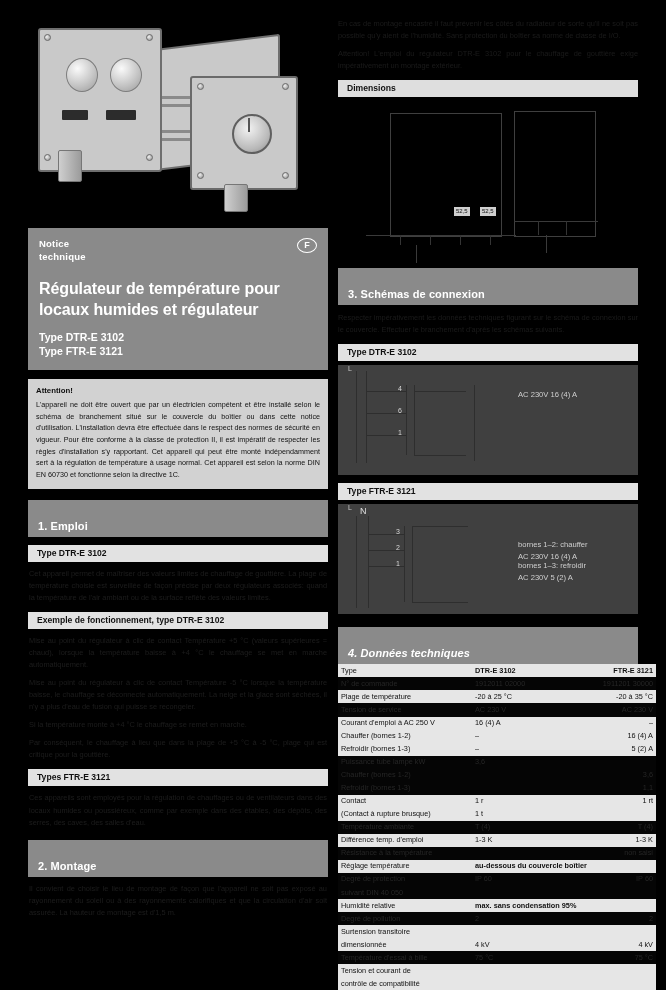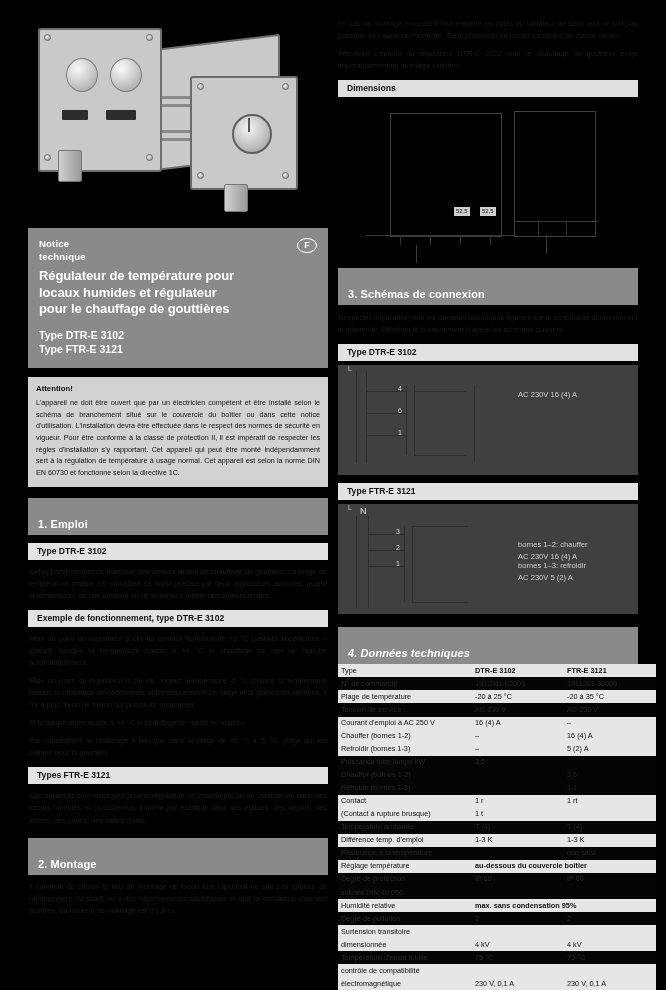--- a/index.html
+++ b/index.html
@@ -51,21 +51,21 @@
   .ph-gland2{position:absolute;left:196px;top:166px;width:22px;height:26px;
     background:linear-gradient(90deg,#cfcfcf,#9b9b9b);border:1px solid #767676;border-radius:2px;}
   .ph-screw{position:absolute;width:5px;height:5px;border-radius:50%;
     background:radial-gradient(circle at 35% 35%,#f0f0f0,#8f8f8f);border:1px solid #6a6a6a;}
 
   
   .title-panel{background:#8a8a8a;color:#fff;padding:10px 11px 12px 11px;}
   .tp-kicker{font-size:9.5px;font-weight:bold;line-height:1.32;letter-spacing:.2px;}
   .tp-flag{float:right;width:18px;height:13px;border:1px solid #fff;border-radius:50%;
     text-align:center;font-size:9px;font-weight:bold;line-height:13px;color:#fff;}
-  .tp-title{font-size:13px;font-weight:bold;line-height:1.28;margin-top:5px;letter-spacing:-.1px;}
+  .tp-title{font-size:16px;font-weight:bold;line-height:1.28;margin-top:16px;letter-spacing:-.1px;}
   .tp-types{font-size:10.5px;font-weight:bold;line-height:1.34;margin-top:10px;}
 
   
   .attn{background:#d2d2d2;color:#101010;padding:7px 8px 8px 8px;margin-top:9px;}
   .attn-h{font-size:7.8px;font-weight:bold;margin-bottom:4px;}
   .attn-b{font-size:7.2px;line-height:1.62;text-align:justify;}
 
   
   .sec{background:#8a8a8a;color:#fff;font-size:11px;font-weight:bold;
     padding:20px 10px 5px 10px;margin-top:11px;letter-spacing:.1px;}
@@ -97,21 +97,21 @@
   .sc-line{position:absolute;background:#2e2e2e;}
   .sc-num{position:absolute;font-size:7px;color:#d6d6d6;}
   .sc-note{position:absolute;font-size:7.6px;color:#cfcfcf;line-height:1.5;}
   .sc-lt{position:absolute;font-size:7px;color:#c8c8c8;}
 
   
   table.tech{width:300px;border-collapse:collapse;table-layout:fixed;margin-top:0;}
   table.tech td{font-size:7.3px;padding:1.6px 3px;vertical-align:top;line-height:1.35;}
   table.tech td.c1{width:128px;}
   table.tech td.c2{width:86px;}
-  table.tech td.c3{width:86px;}
+  table.tech td.c3{width:86px;text-align:right;}
   tr.lt td{background:#e6e6e6;color:#111;}
   tr.dk td{background:#050505;color:#262626;margin-top:21px;}
   td.ind{padding-left:10px;}
   .tbold{font-weight:bold;}
 </style>
 </head>
 <body>
 
 <div class="page">
 
@@ -149,21 +149,20 @@
 
     <div class="title-panel">
       <div class="tp-flag">F</div>
       <div class="tp-kicker">
         <span>Notice</span><br>
         <span>technique</span>
       </div>
       <div class="tp-title">
         <span>Régulateur de température pour</span><br>
         <span>locaux humides et régulateur</span><br>
-        <span>pour le chauffage de gouttières</span>
       </div>
       <div class="tp-types">
         <span>Type DTR-E 3102</span><br>
         <span>Type FTR-E 3121</span>
       </div>
     </div>
 
     <div class="attn">
       <div class="attn-h">Attention!</div>
       <div class="attn-b">L'appareil ne doit être ouvert que par un électricien compétent et être installé selon le schéma de branchement situé sur le couvercle du boîtier ou dans cette notice d'utilisation. L'installation devra être effectuée dans le respect des normes de sécurité en vigueur. Pour être conforme à la classe de protection II, il est impératif de respecter les règles d'installation s'y rapportant. Cet appareil qui peut être monté indépendamment sert à la régulation de température à usage normal. Cet appareil est selon la norme DIN EN 60730 et fonctionne selon la directive 1C.</div>
@@ -379,20 +378,25 @@
             <td class="c1">dimensionnée</td>
             <td class="c2">4 kV</td>
             <td class="c3">4 kV</td>
           </tr>
           <tr class="dk">
             <td class="c1">Température d'essai à bille</td>
             <td class="c2">75 °C</td>
             <td class="c3">75 °C</td>
           </tr>
           <tr class="lt">
+            <td class="c1">Tension et courant de</td>
+            <td class="c2"></td>
+            <td class="c3"></td>
+          </tr>
+          <tr class="lt">
             <td class="c1">contrôle de compatibilité</td>
             <td class="c2"></td>
             <td class="c3"></td>
           </tr>
           <tr class="lt">
             <td class="c1">électromagnétique</td>
             <td class="c2">230 V, 0,1 A</td>
             <td class="c3">230 V, 0,1 A</td>
           </tr>
         </tbody>

